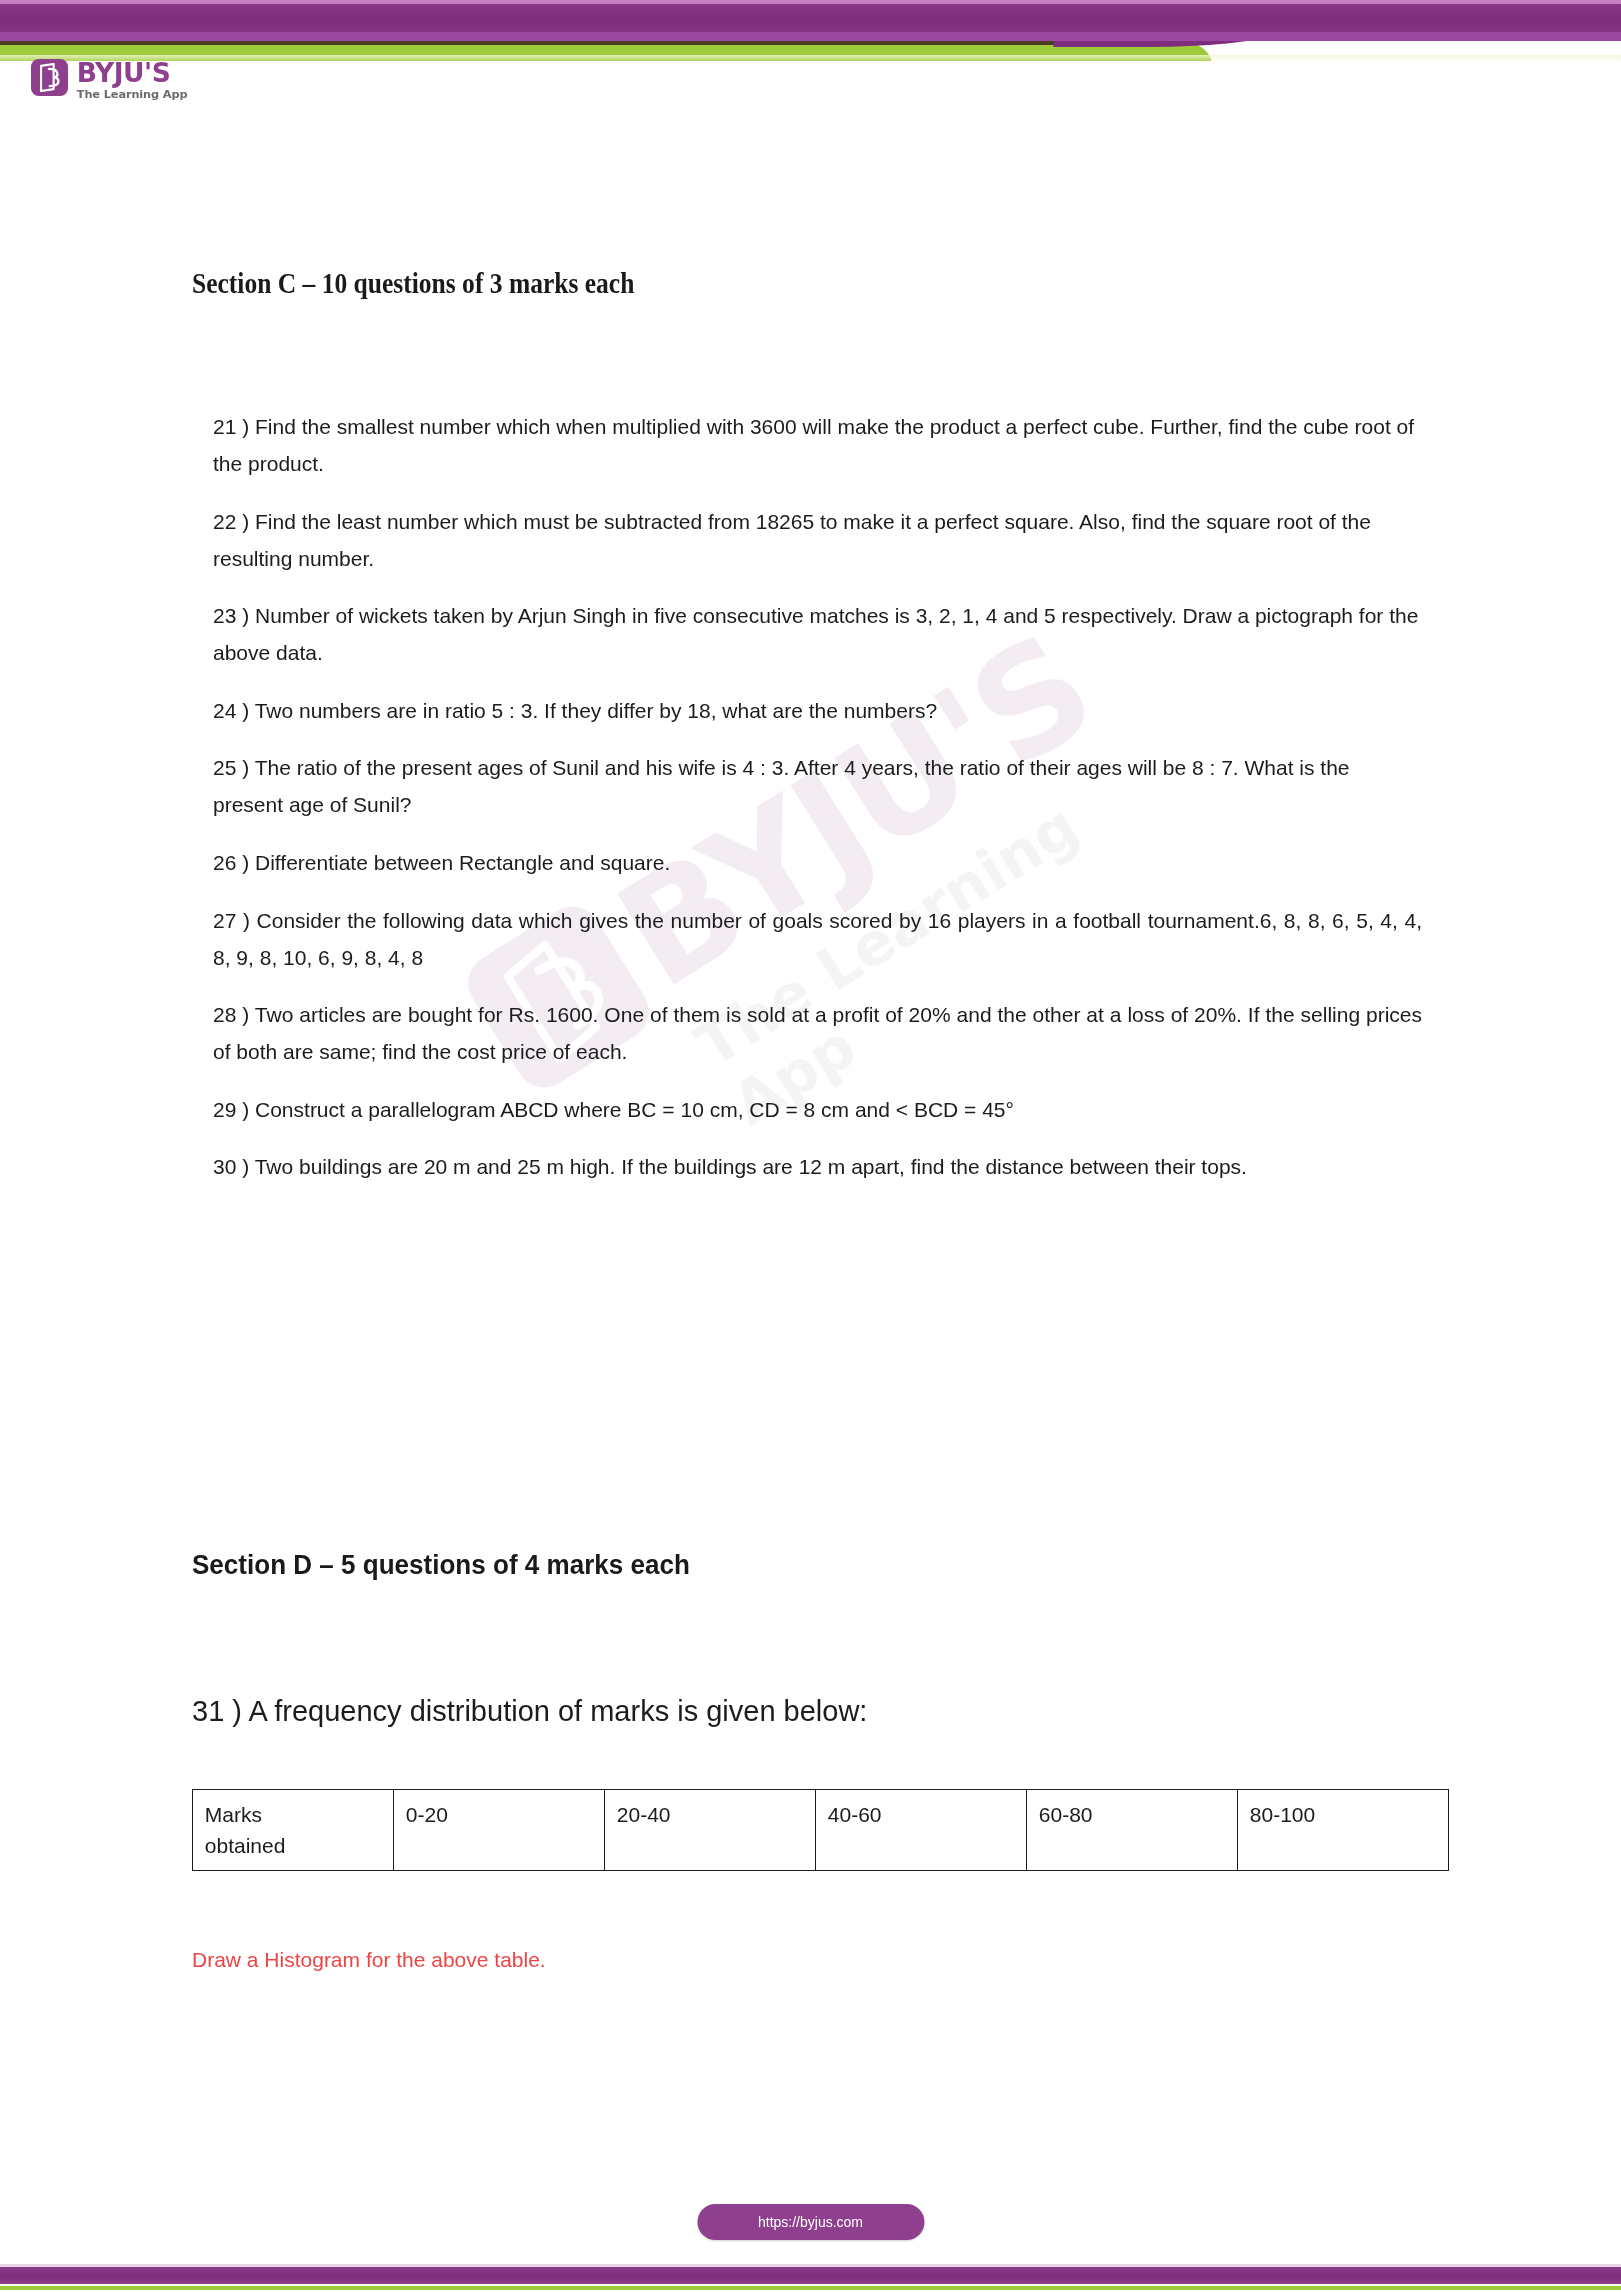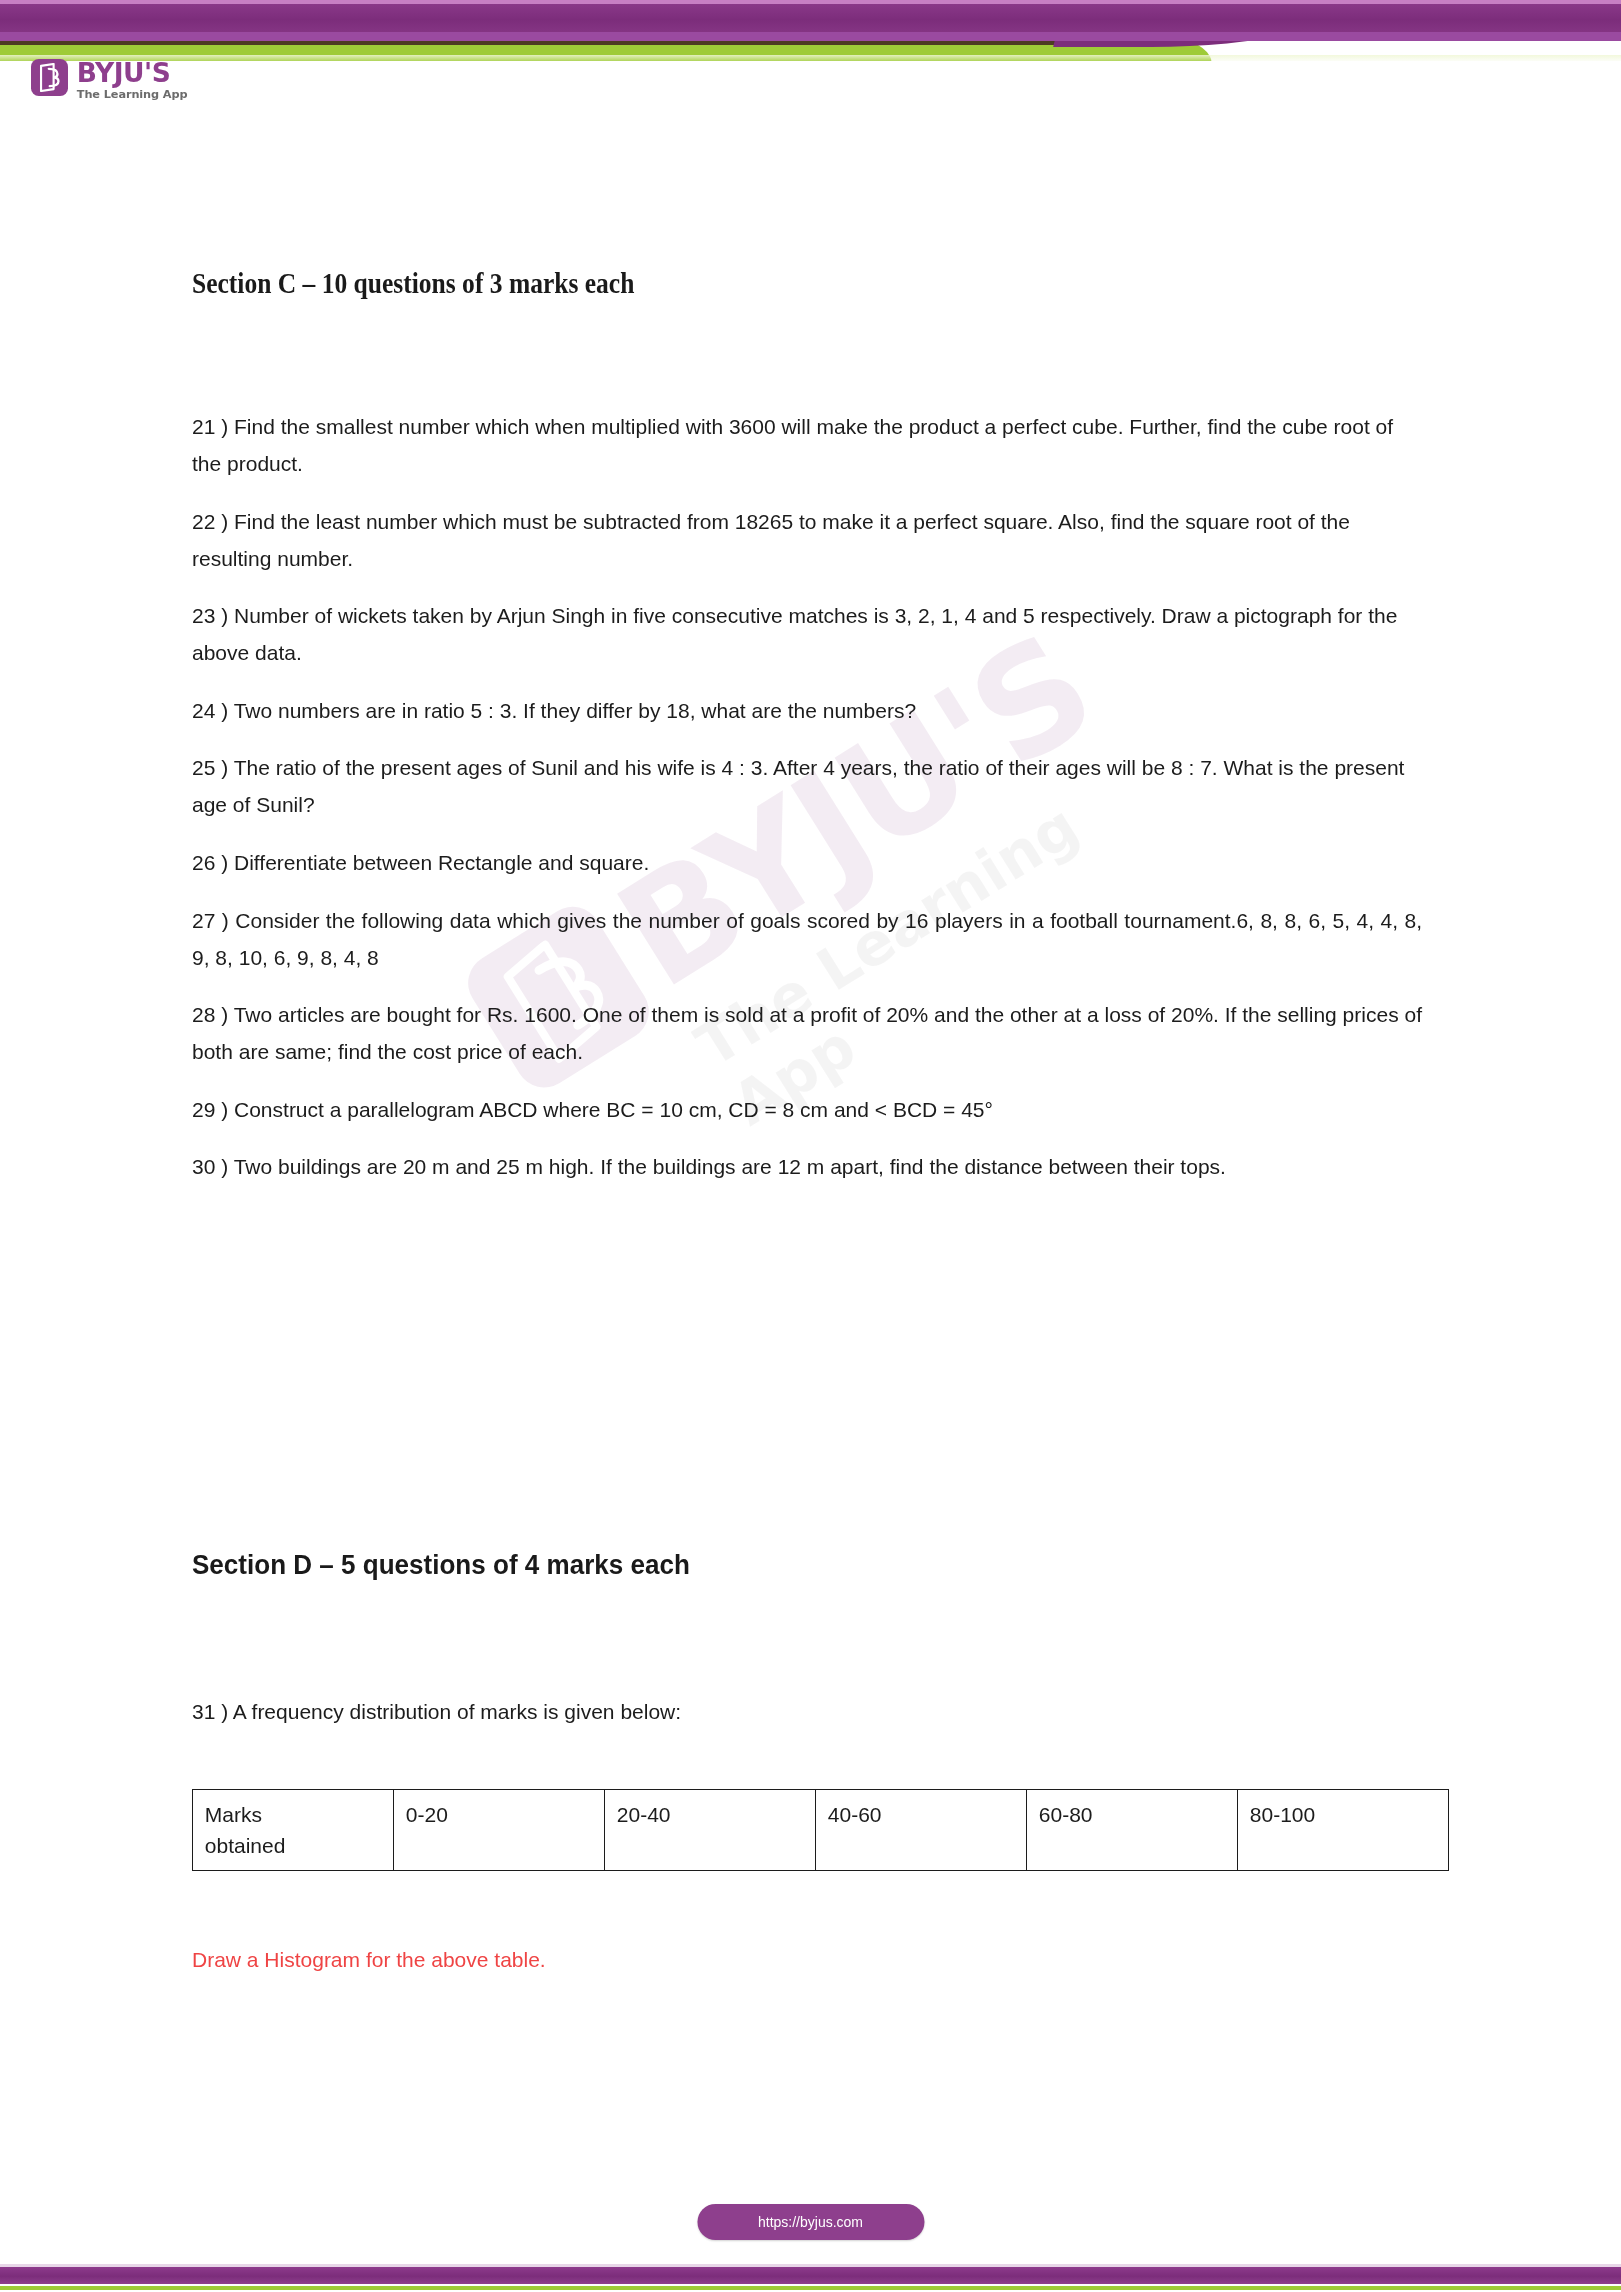--- a/index.html
+++ b/index.html
@@ -127,27 +127,28 @@
     transform-origin:left center;
   }
   .qlist { position:absolute; top:408px; left:0; width:1230px; }
   .q {
     font-family:"Liberation Sans", sans-serif;
     font-size:21px;
     line-height:37px;
     color:#1c1c1c;
     margin-bottom:20.6px;
     text-align:left;
+    margin-left:21px;
   }
   .q.justify { text-align:justify; text-justify:inter-word; }
 
   .q31 {
     position:absolute; top:1693px; left:0; width:1230px;
     font-family:"Liberation Sans", sans-serif;
-    font-size:21px; line-height:37px; color:#1c1c1c;
+    font-size:29px; line-height:37px; color:#1c1c1c;
   }
 
   
   .freq-table {
     position:absolute; top:1789px; left:0;
     width:1235px;
     border-collapse:collapse;
     table-layout:fixed;
     font-family:"Liberation Sans", sans-serif;
     font-size:21px;

